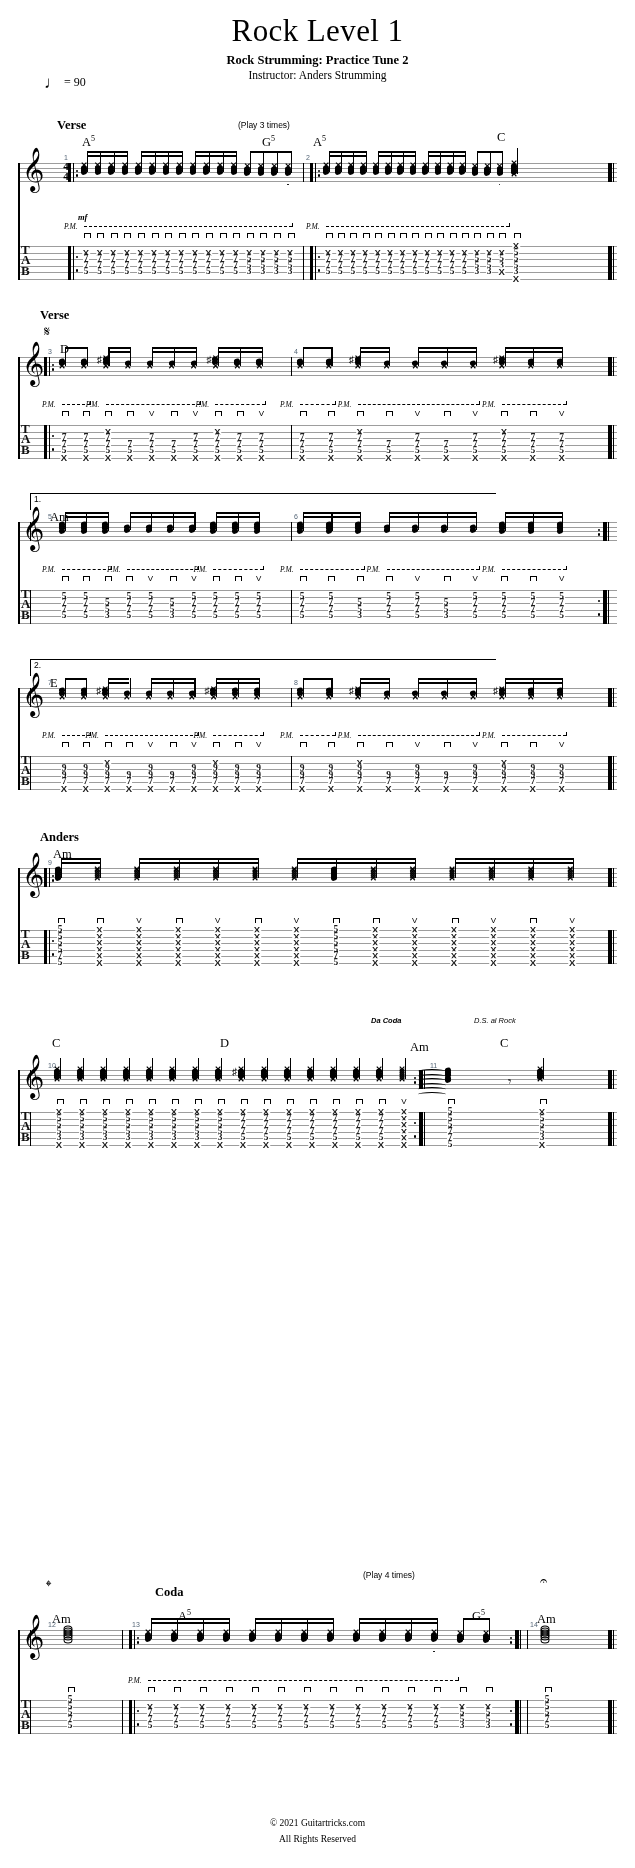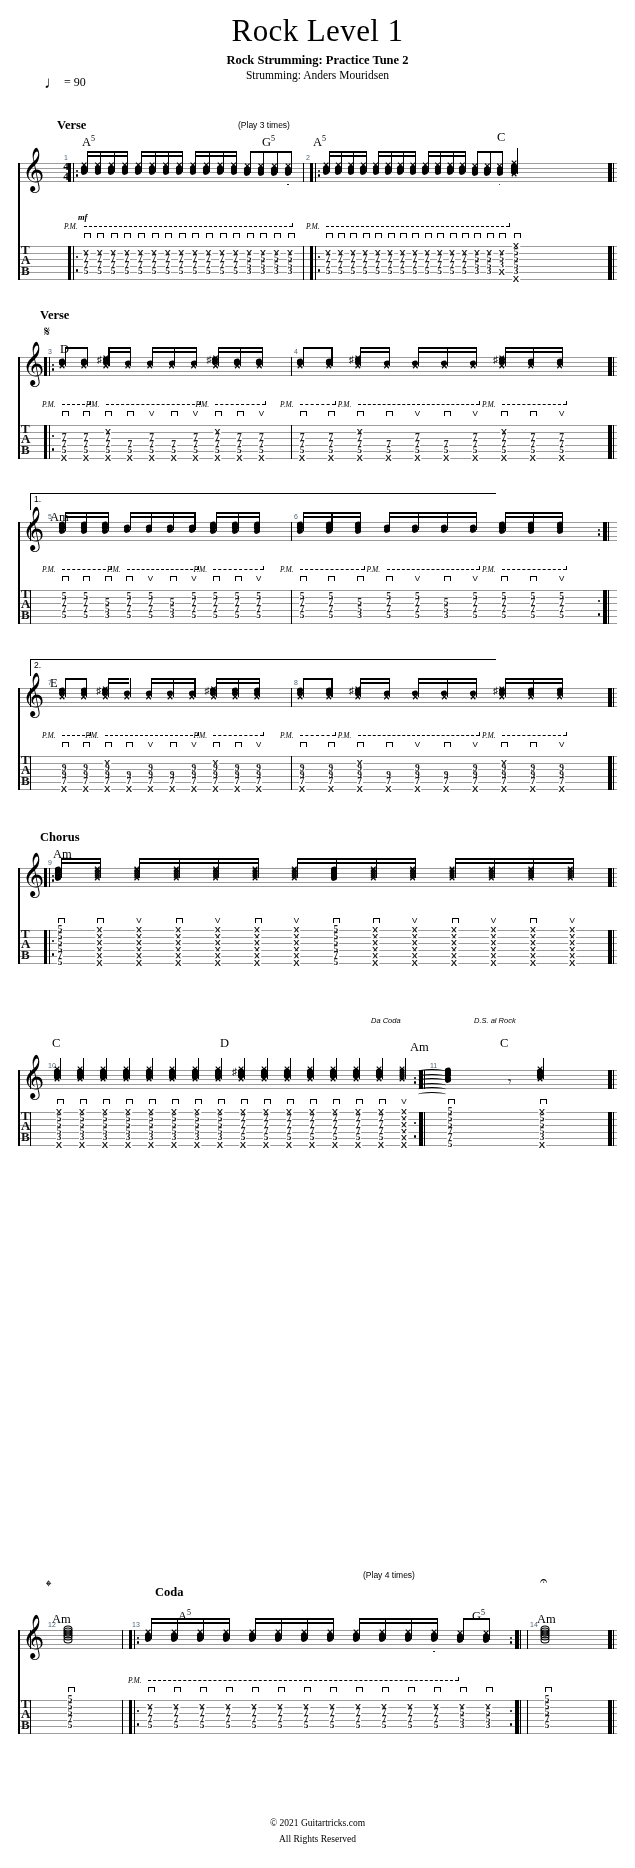--- a/index.html
+++ b/index.html
@@ -69,21 +69,21 @@
   .dyn{position:absolute;font-size:8.5px;font-style:italic;font-weight:bold;
        font-family:"Liberation Serif",serif;}
 
   .footer{position:absolute;left:0;width:635px;text-align:center;font-size:9.5px;}
 </style>
 </head>
 <body>
 
 <div class="title">Rock Level 1</div>
 <div class="subtitle">Rock Strumming: Practice Tune 2</div>
-<div class="instructor">Strumming: Anders Mouridsen</div>
+<div class="instructor">Instructor: Anders Strumming</div>
 <div class="tempo">
   <span class="qn">♩</span>
   <span>= 90</span>
 </div>
 
 <div class="system" id="sys1" style="top:0;">
   <div class="secname" style="left:57px;top:118px;">Verse</div>
   <div class="playtimes" style="left:238px;top:120px;">(Play 3 times)</div>
   <div class="chord" style="left:82px;top:134px;">A<sup>5</sup></div>
   <div class="chord" style="left:262px;top:134px;">G<sup>5</sup></div>
@@ -105,26 +105,26 @@
 </div>
 
 <div class="system" style="top:0;">
   <div class="endingbox" style="left:30px;top:659px;width:465px;height:16px;">
     <span>2.</span>
   </div>
   <div class="chord" style="left:50px;top:676px;">E</div>
 </div>
 
 <div class="system" style="top:0;">
-  <div class="secname" style="left:40px;top:830px;">Chorus</div>
+  <div class="secname" style="left:40px;top:830px;">Anders</div>
   <div class="chord" style="left:53px;top:847px;">Am</div>
 </div>
 
 <div class="system" style="top:0;">
-  <div class="navtxt" style="left:371px;top:1016px;">Da Coda</div>
+  <div class="navtxt" style="left:371px;top:1016px;font-weight:bold;">Da Coda</div>
   <div class="navtxt" style="left:474px;top:1016px;">D.S. al Rock</div>
   <div class="chord" style="left:52px;top:1036px;">C</div>
   <div class="chord" style="left:220px;top:1036px;">D</div>
   <div class="chord" style="left:410px;top:1040px;">Am</div>
   <div class="chord" style="left:500px;top:1036px;">C</div>
 </div>
 
 <div class="system" style="top:0;">
   <div class="navsym" style="left:46px;top:1578px;font-size:15px;">𝄌</div>
   <div class="secname" style="left:155px;top:1585px;">Coda</div>

